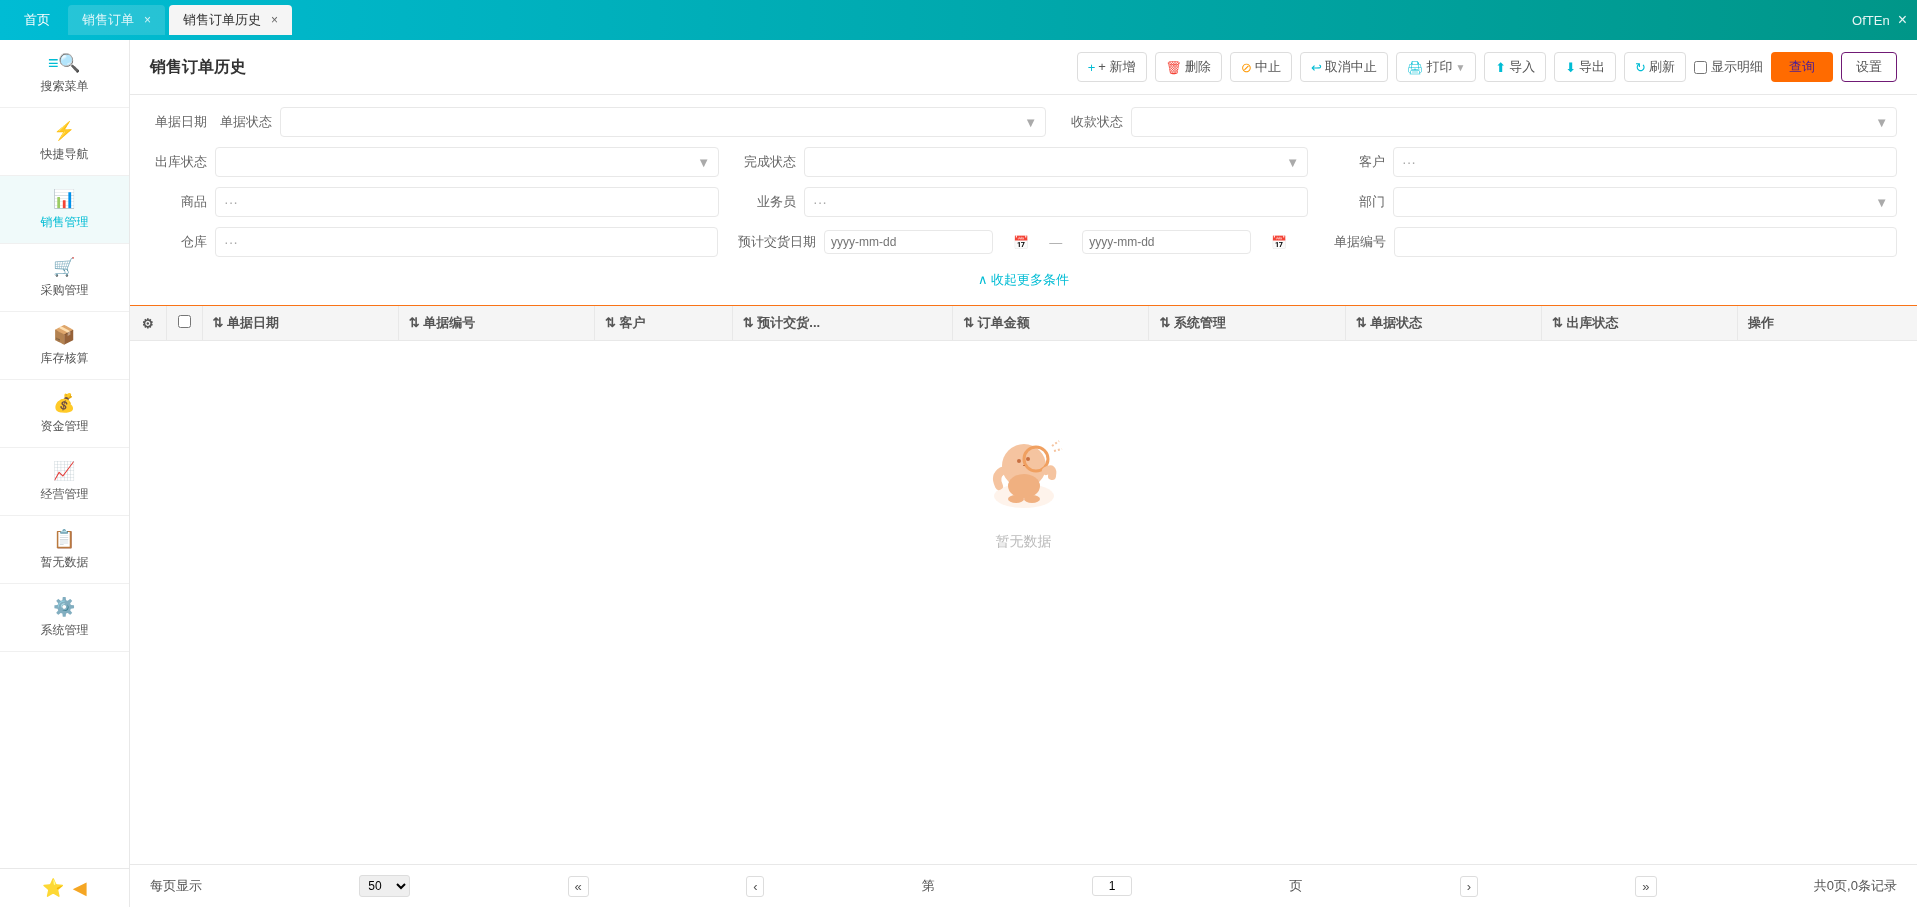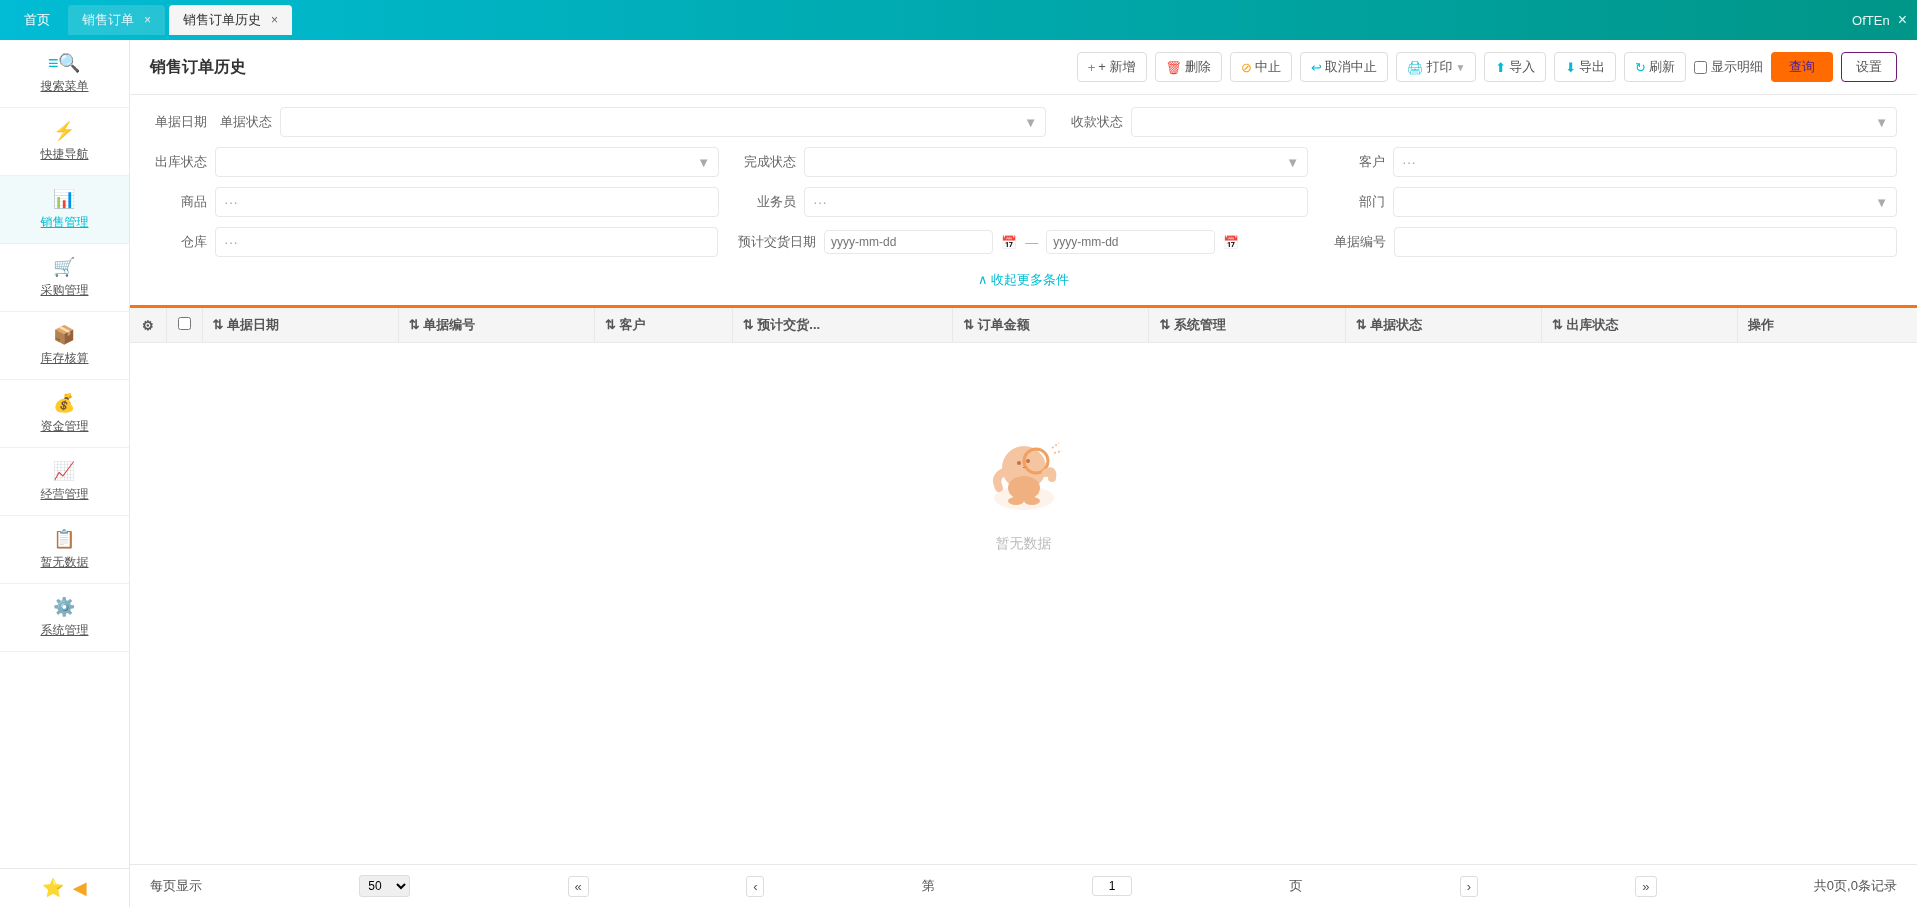--- a/index.html
+++ b/index.html
@@ -81,21 +81,21 @@
       flex-direction: column;
       align-items: center;
       justify-content: center;
       padding: 12px 0;
       cursor: pointer;
       color: #555;
       gap: 4px;
       border-bottom: 1px solid #f0f0f0;
     }
     .sidebar-item .icon { font-size: 18px; color: #00bcd4; }
-    .sidebar-item .label { font-size: 12px; text-decoration: underline; }
+    .sidebar-item .label { font-size: 12px; }
     .sidebar-bottom {
       margin-top: auto;
       display: flex;
       border-top: 1px solid #e8e8e8;
       padding: 8px;
       gap: 8px;
       justify-content: center;
     }
     .sidebar-bottom-icon {
       cursor: pointer;
@@ -169,21 +169,21 @@
       align-items: center;
       gap: 4px;
       color: #555;
       font-size: 12px;
     }
 
     
     .filter-area {
       padding: 12px 20px;
       background: #fff;
-      border-bottom: 3px solid #f97316;
+      border-bottom: 1px solid #f97316;
     }
     .filter-row {
       display: flex;
       align-items: center;
       gap: 0;
       margin-bottom: 10px;
     }
     .filter-label {
       color: #666;
       font-size: 13px;
@@ -532,21 +532,21 @@
       </div>
 
       <div class="filter-row">
         <span class="filter-label">仓库</span>
         <div class="filter-control" style="flex:1;margin-right:20px;">
           <span></span>
           <span class="ellipsis-btn">···</span>
         </div>
 
         <span class="filter-label">预计交货日期</span>
-        <div style="display:flex;align-items:center;flex:1;margin-right:20px;gap:4px;">
+        <div style="display:flex;align-items:center;flex:1;margin-right:20px;gap:16px;">
           <input class="date-input" placeholder="yyyy-mm-dd" style="">
           <span class="calendar-icon">📅</span>
           <span class="date-separator">—</span>
           <input class="date-input" placeholder="yyyy-mm-dd" style="">
           <span class="calendar-icon">📅</span>
         </div>
 
         <span class="filter-label">单据编号</span>
         <div class="filter-control" style="flex:1;">
           <span></span>

